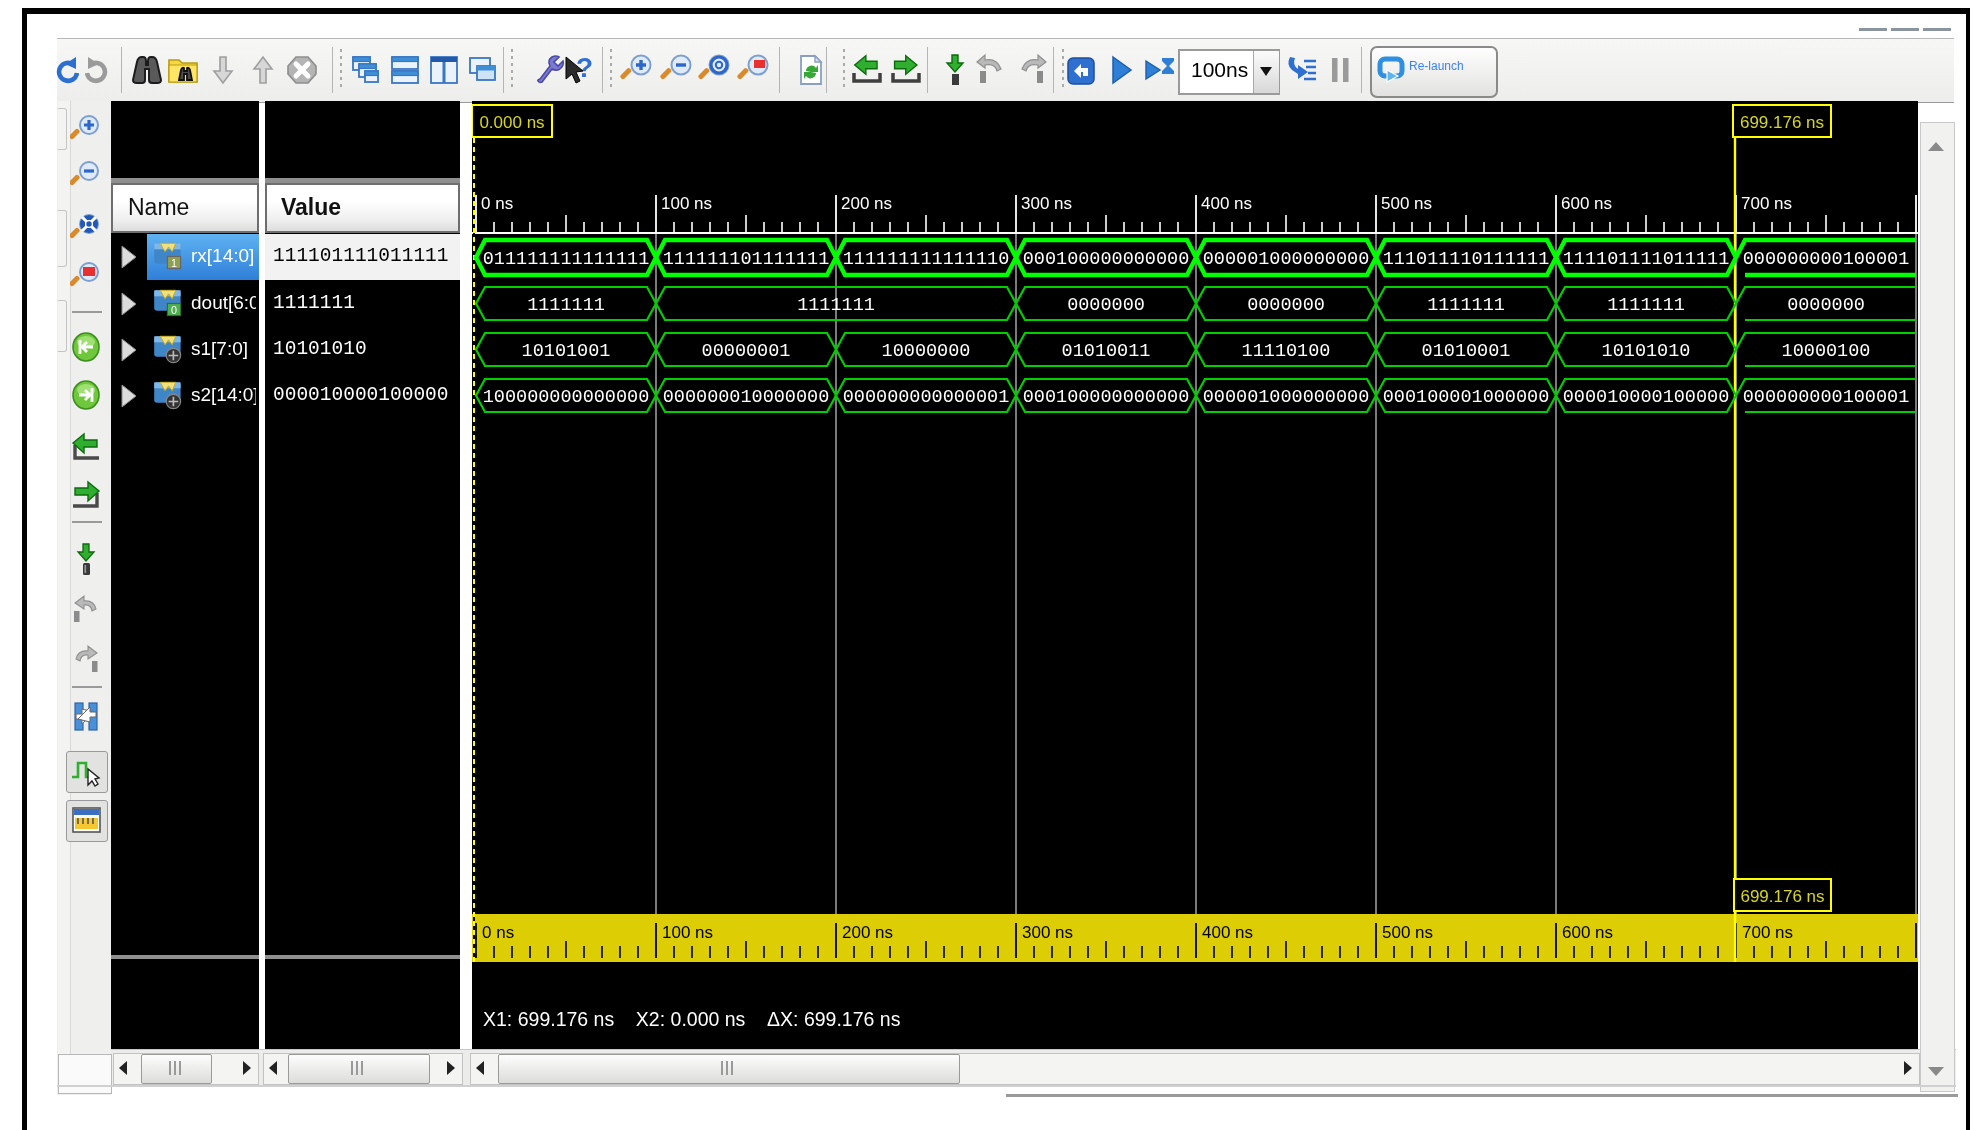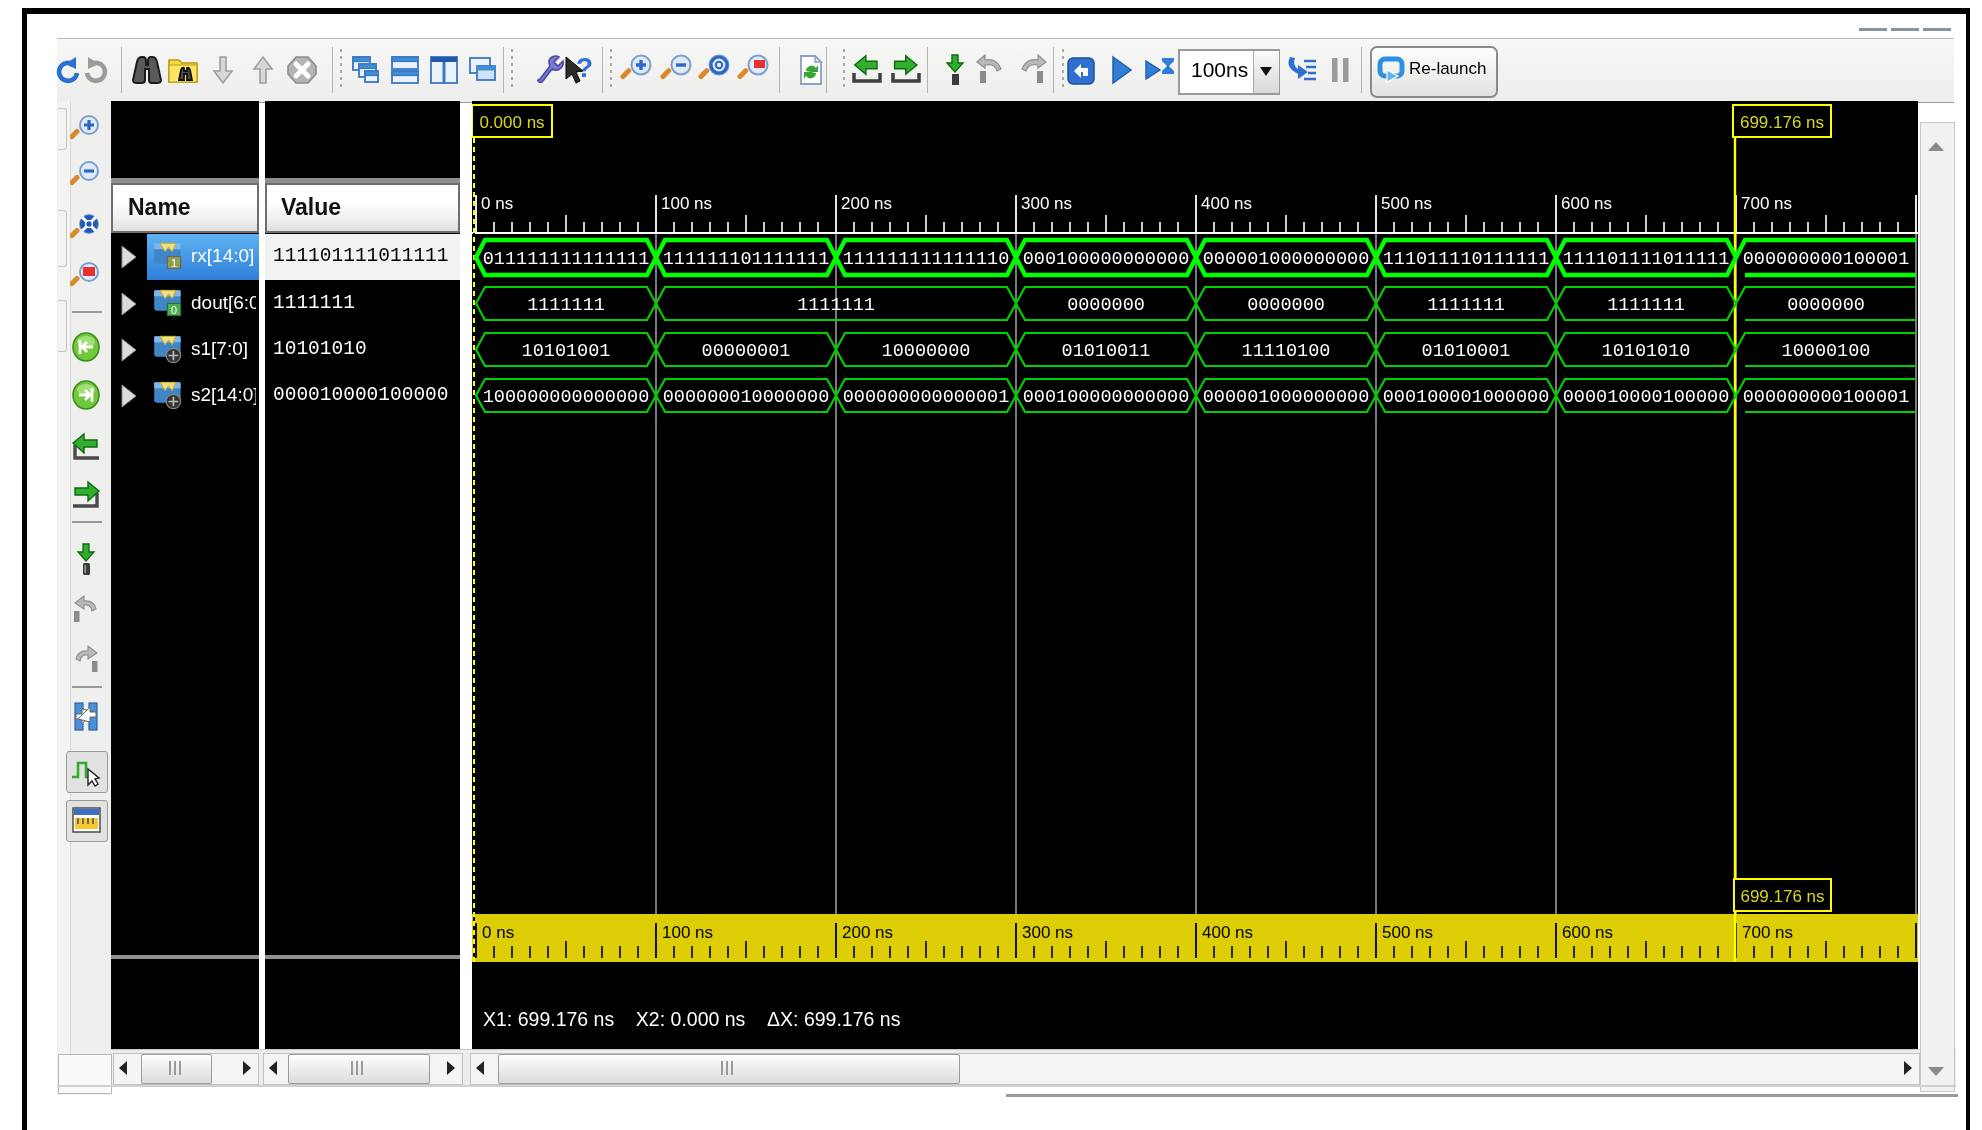--- a/index.html
+++ b/index.html
@@ -153,21 +153,21 @@
   </svg>
 <svg class="abs" style="left:1324px;top:53px" width="34" height="34" viewBox="0 0 34 34">
     <rect x="8" y="5" width="5.5" height="24" fill="#9a9a9a"></rect>
     <rect x="19" y="5" width="5.5" height="24" fill="#9a9a9a"></rect>
   </svg>
 <div class="abs" style="left:1370px;top:46px;width:124px;height:48px;border:2px solid #8a8a8a;border-radius:7px;background:linear-gradient(#fefefe,#e2e2e0);"></div>
 <svg class="abs" style="left:1376px;top:54px" width="30" height="32" viewBox="0 0 30 32">
     <rect x="4" y="5" width="22" height="17" rx="5" fill="none" stroke="#2f8fe0" stroke-width="5"></rect>
     <path d="M11 16 L11 28 L22 22 Z" fill="#5fb4ec" stroke="#fff" stroke-width="1.2"></path>
   </svg>
-<div class="abs" style="left:1409px;top:59px;font-size:17px;color:#000000;">Re-launch</div>
+<div class="abs" style="left:1409px;top:59px;font-size:12px;color:#3b82f6;">Re-launch</div>
 <div class="abs" style="left:57px;top:101px;width:54px;height:994px;background:#efefed;"></div>
 <div class="abs" style="left:58px;top:101px;width:12px;height:953px;background:#f3f3f1;border-right:1px solid #d8d8d8;"></div>
 <div class="abs" style="left:58px;top:108px;width:8px;height:40px;border:1px solid #c4c4c4;border-left:none;border-radius:0 3px 3px 0;"></div>
 <div class="abs" style="left:58px;top:210px;width:8px;height:55px;border:1px solid #c4c4c4;border-left:none;border-radius:0 3px 3px 0;"></div>
 <div class="abs" style="left:58px;top:300px;width:8px;height:50px;border:1px solid #c4c4c4;border-left:none;border-radius:0 3px 3px 0;"></div>
 <svg class="abs" style="left:70px;top:114px" width="32" height="32" viewBox="0 0 32 32">
     <circle cx="19" cy="11" r="9" fill="#dce9fa" fill-opacity="0.9" stroke="#7c9fd0" stroke-width="2"></circle>
     <rect x="2" y="21" width="12" height="5" rx="2.2" transform="rotate(-45 2 26)" fill="#d98a2b"></rect>
     <path d="M19 6 L19 16 M14 11 L24 11" stroke="#2c66c8" stroke-width="3.2"></path>
   </svg>
@@ -245,21 +245,21 @@
 <div class="abs" style="left:111px;top:183px;width:144px;height:46px;background:linear-gradient(#ffffff 35%,#efefef 75%,#dedede);border:2px solid #6e6e6e;"></div>
 <div class="abs" style="left:111px;top:233px;width:148px;height:722px;background:#000;"></div>
 <div class="abs" style="left:111px;top:955px;width:148px;height:4px;background:#8f8f8f;"></div>
 <div class="abs" style="left:111px;top:959px;width:148px;height:90px;background:#000;"></div>
 <div class="abs" style="left:265px;top:101px;width:195px;height:77px;background:#000;"></div>
 <div class="abs" style="left:265px;top:178px;width:195px;height:5px;background:#8f8f8f;"></div>
 <div class="abs" style="left:265px;top:183px;width:191px;height:46px;background:linear-gradient(#ffffff 35%,#efefef 75%,#dedede);border:2px solid #6e6e6e;"></div>
 <div class="abs" style="left:265px;top:233px;width:195px;height:722px;background:#000;"></div>
 <div class="abs" style="left:265px;top:955px;width:195px;height:4px;background:#8f8f8f;"></div>
 <div class="abs" style="left:265px;top:959px;width:195px;height:90px;background:#000;"></div>
-<div class="abs" style="left:128px;top:194px;font-size:23px;font-weight:bold;color:#111;">Name</div>
+<div class="abs" style="left:128px;top:194px;font-size:23px;font-weight:normal;color:#111;">Name</div>
 <div class="abs" style="left:281px;top:194px;font-size:23px;font-weight:bold;color:#111;">Value</div>
 <div class="abs" style="left:147px;top:234px;width:112px;height:46px;background:linear-gradient(#5fb2f2,#2f7fd8);"></div>
 <div class="abs" style="left:265px;top:234px;width:195px;height:46px;background:#f2f2f2;"></div>
 <svg class="abs" style="left:120px;top:245px" width="18" height="24" viewBox="0 0 18 24">
     <path d="M2 1 L16 12 L2 23 Z" fill="#dcdcdc" stroke="#8a8a8a" stroke-width="1"></path>
   </svg>
 <svg class="abs" style="left:153px;top:242px" width="30" height="29" viewBox="0 0 25 24">
     <rect x="1" y="1" width="22" height="17" rx="2" fill="#3f86c8"></rect>
     <path d="M1 6 L23 6 L23 1 L1 1 Z" fill="#7fb8e8"></path>
     <path d="M6 1 L10 8 L13 4 L16 8 L19 1 Z" fill="#f0e080" stroke="#c8a820" stroke-width="0.8"></path>

